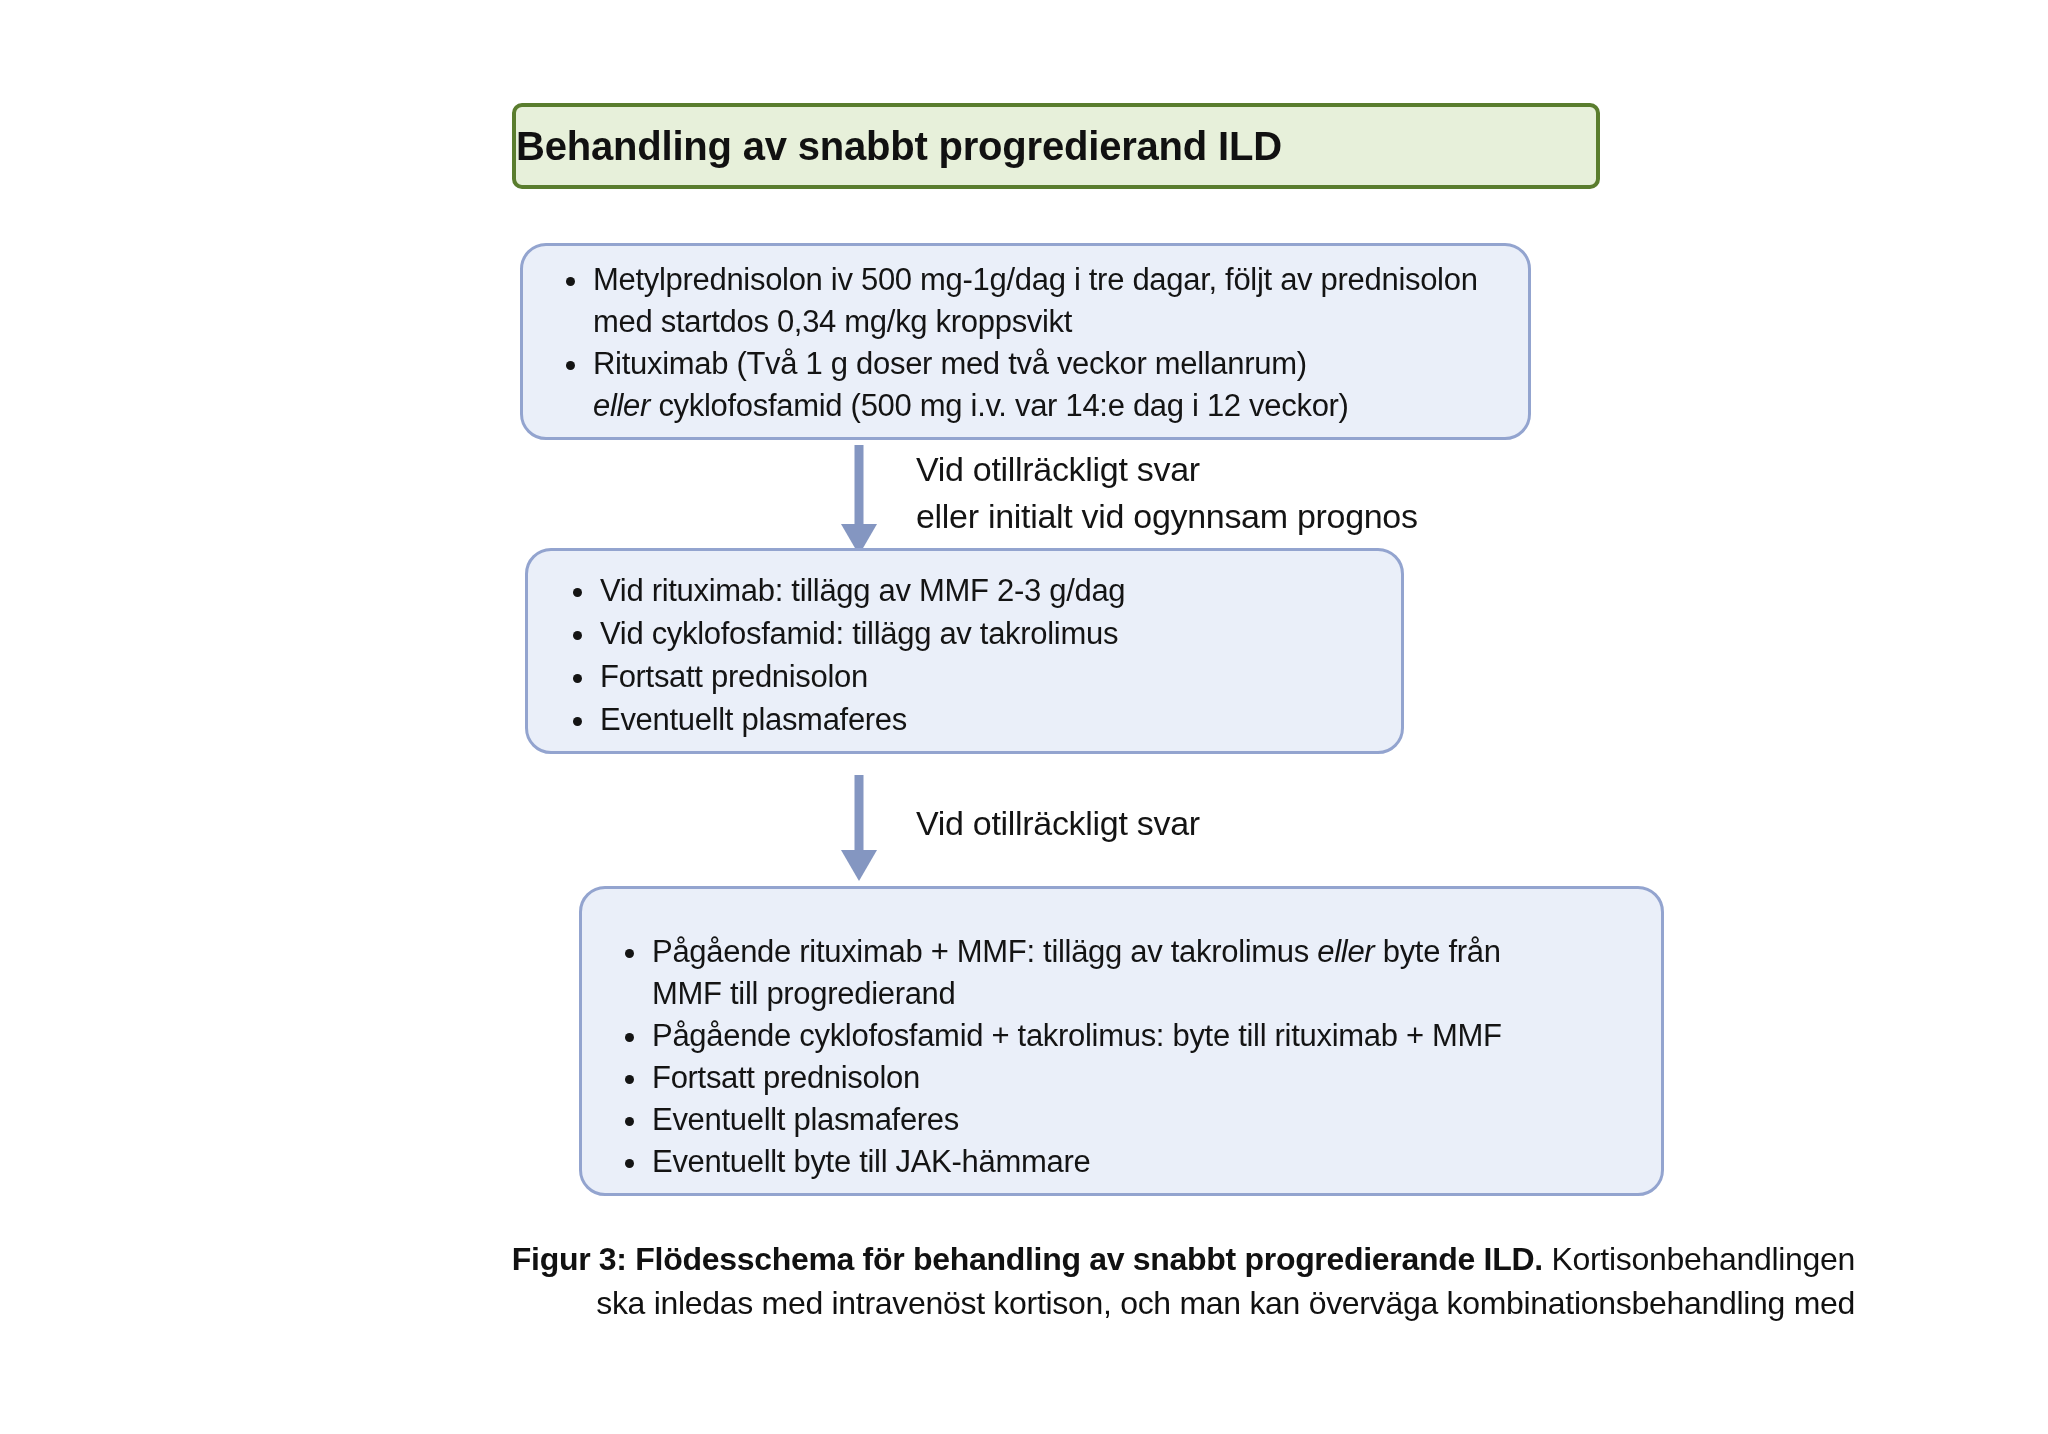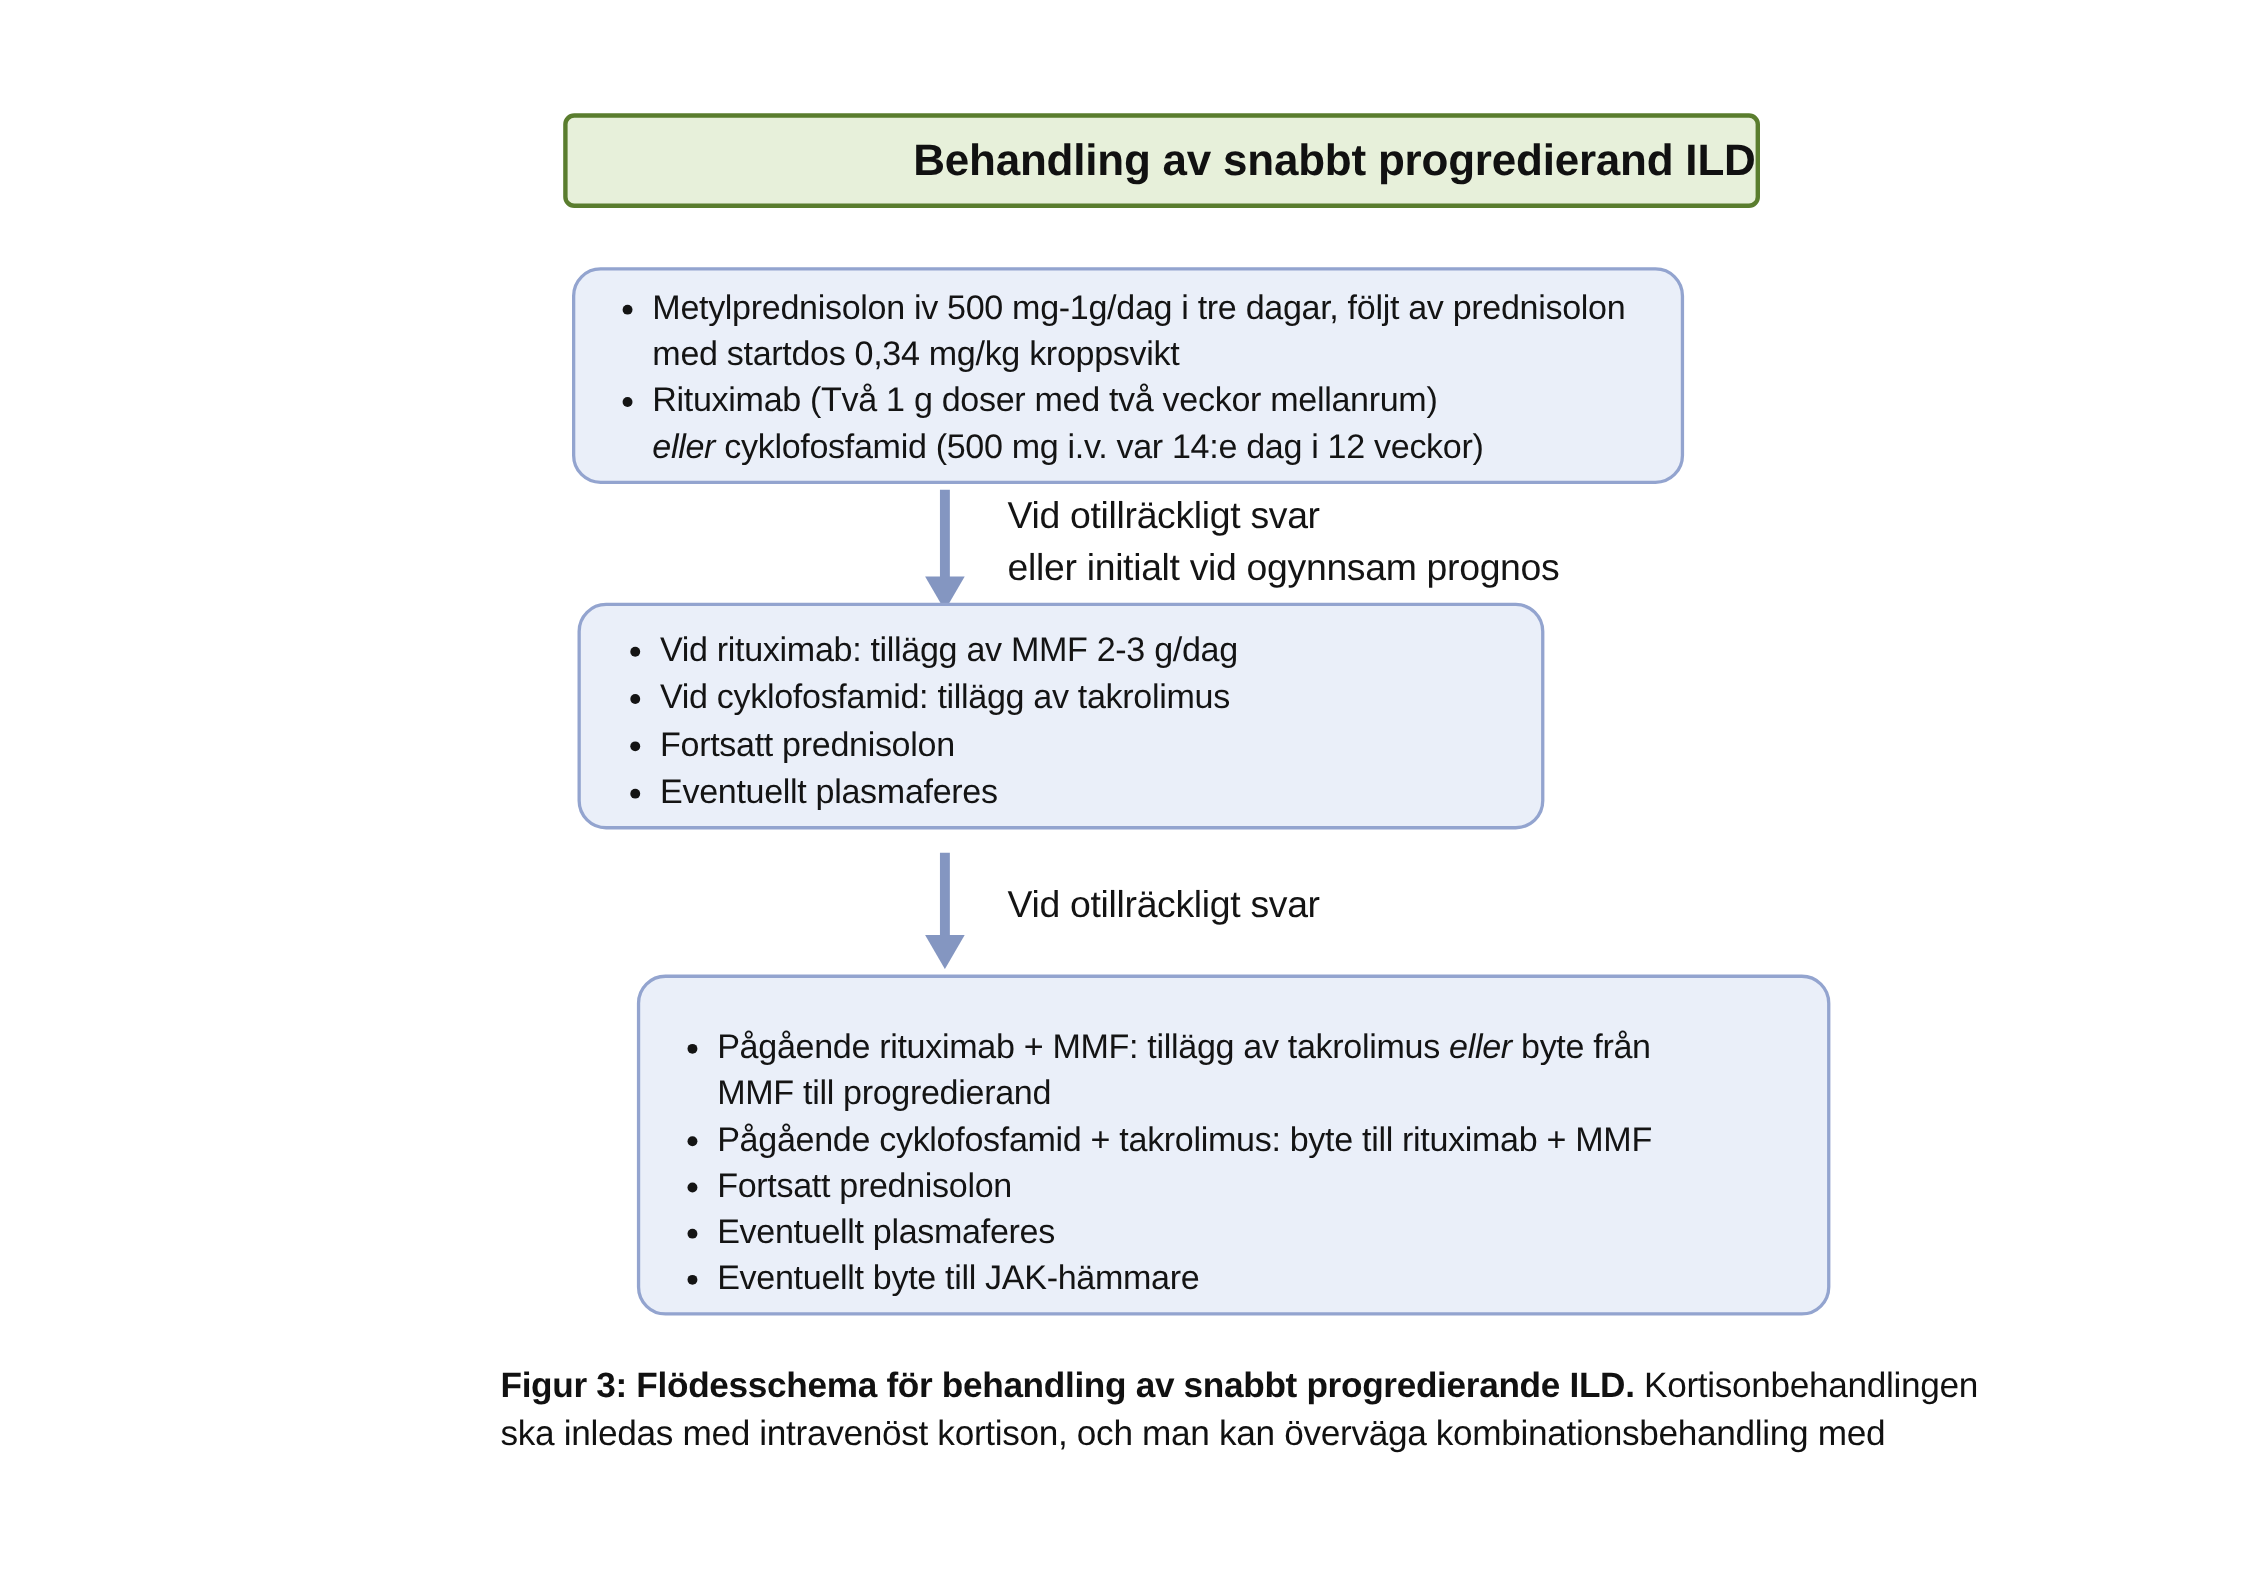--- a/index.html
+++ b/index.html
@@ -23,21 +23,21 @@
     overflow: hidden;
   }
 
   .title-box {
     position: absolute;
     left: 512px; top: 103px;
     width: 1088px; height: 86px;
     background: var(--title_box_bg);
     border: 4px solid var(--title_box_border);
     border-radius: 10px;
-    display: flex; align-items: center; justify-content: flex-end;
+    display: flex; align-items: center; justify-content: flex-start;
   }
   .title-box .title-text {
     font-size: 40px;
     font-weight: bold;
     letter-spacing: -0.2px;
     color: #111;
   }
 
   .step-box {
     position: absolute;
@@ -88,21 +88,21 @@
 
   .figure-caption {
     position: absolute;
     left: 455px; top: 1237px;
     width: 1400px;
     font-size: 32px;
     line-height: 44px;
     letter-spacing: -0.3px;
     color: #111;
   }
-  .figure-caption .cap-line { display: block; }
+  .figure-caption .cap-line { display: block; text-align: right; }
 </style>
 </head>
 <body>
 
 <div class="canvas">
 
   <div class="title-box">
     <span class="title-text">Behandling av snabbt progredierand ILD</span>
   </div>
 

